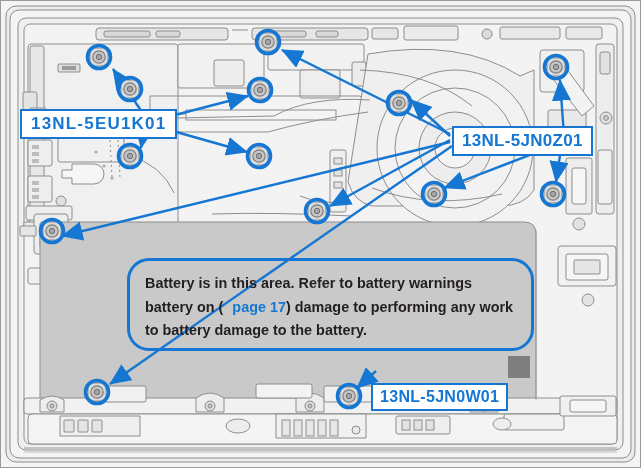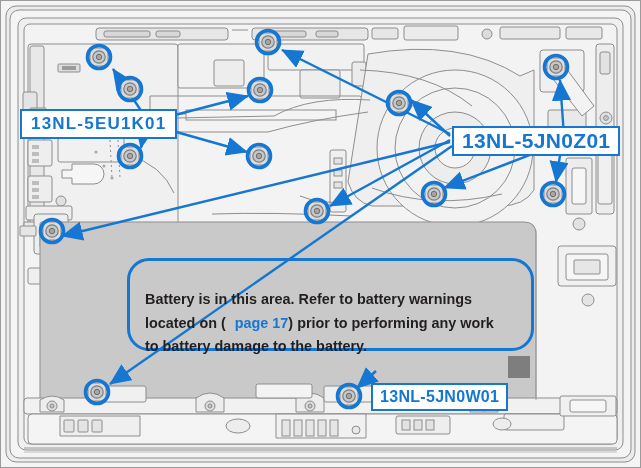--- a/index.html
+++ b/index.html
@@ -6,31 +6,30 @@
   body{font-family:"Liberation Sans",sans-serif;}
   #stage{position:relative;width:641px;height:468px;overflow:hidden;background:#f2f2f2;}
   #stage svg.layer{position:absolute;left:0;top:0;width:641px;height:468px;}
   .label{
     position:absolute;background:#ffffff;border:2px solid #1577d2;
     color:#1577d2;font-weight:bold;white-space:nowrap;
     font-family:"Liberation Sans",sans-serif;letter-spacing:.3px;
     display:flex;align-items:center;justify-content:center;
   }
   #lbl-eu1k01{left:20px;top:109px;height:26px;padding:0 9px;font-size:17px;letter-spacing:1.2px;}
-  #lbl-jn0z01{left:452px;top:126px;height:26px;padding:0 8px;font-size:21px;}
+  #lbl-jn0z01{left:452px;top:126px;height:26px;padding:0 8px;font-size:17px;}
   #lbl-jn0w01{left:371px;top:347px;height:24px;padding:0 7px;font-size:16px;margin-top:36px;}
   #warnbox{
     position:absolute;left:127px;top:258px;width:407px;height:93px;
     border:3px solid #1577d2;border-radius:22px;box-sizing:border-box;
   }
   #warntext{
     position:absolute;left:145px;top:272px;width:390px;
     font-size:14.4px;font-weight:bold;color:#231f20;line-height:23.5px;
     font-family:"Liberation Sans",sans-serif;
-    margin-top:16px;
   }
   #warntext .pg{color:#1577d2;padding-left:9px;}
 </style>
 </head>
 <body>
 
 <div id="stage">
 
   <svg class="layer" viewBox="0 0 641 468">
     <defs>
@@ -308,21 +307,21 @@
           <circle cx="349" cy="396" r="6.2" fill="#c7c7c7" stroke="#7e7e7e" stroke-width="1.2"></circle>
           <circle cx="349" cy="396" r="2.7" fill="#a6a6a6" stroke="#6f6f6f" stroke-width="1"></circle>
           <circle cx="349" cy="396" r="11.5" fill="none" stroke="#1577d2" stroke-width="3.6"></circle>
         </g>
       </g>
   </svg>
 
   <div id="warnbox"></div>
   <div id="warntext">
     <span>Battery  is in this area. Refer  to battery  warnings</span><br>
-    <span>located  on (</span><span class="pg">page 17</span><span>) prior to performing  any work</span><br>
+    <span>battery  on (</span><span class="pg">page 17</span><span>) damage to performing  any work</span><br>
     <span>to battery damage to the battery.</span>
   </div>
 
   <div class="label" id="lbl-eu1k01">13NL-5EU1K01</div>
   <div class="label" id="lbl-jn0z01">13NL-5JN0Z01</div>
   <div class="label" id="lbl-jn0w01">13NL-5JN0W01</div>
 
 </div>
 
 </body></html>

